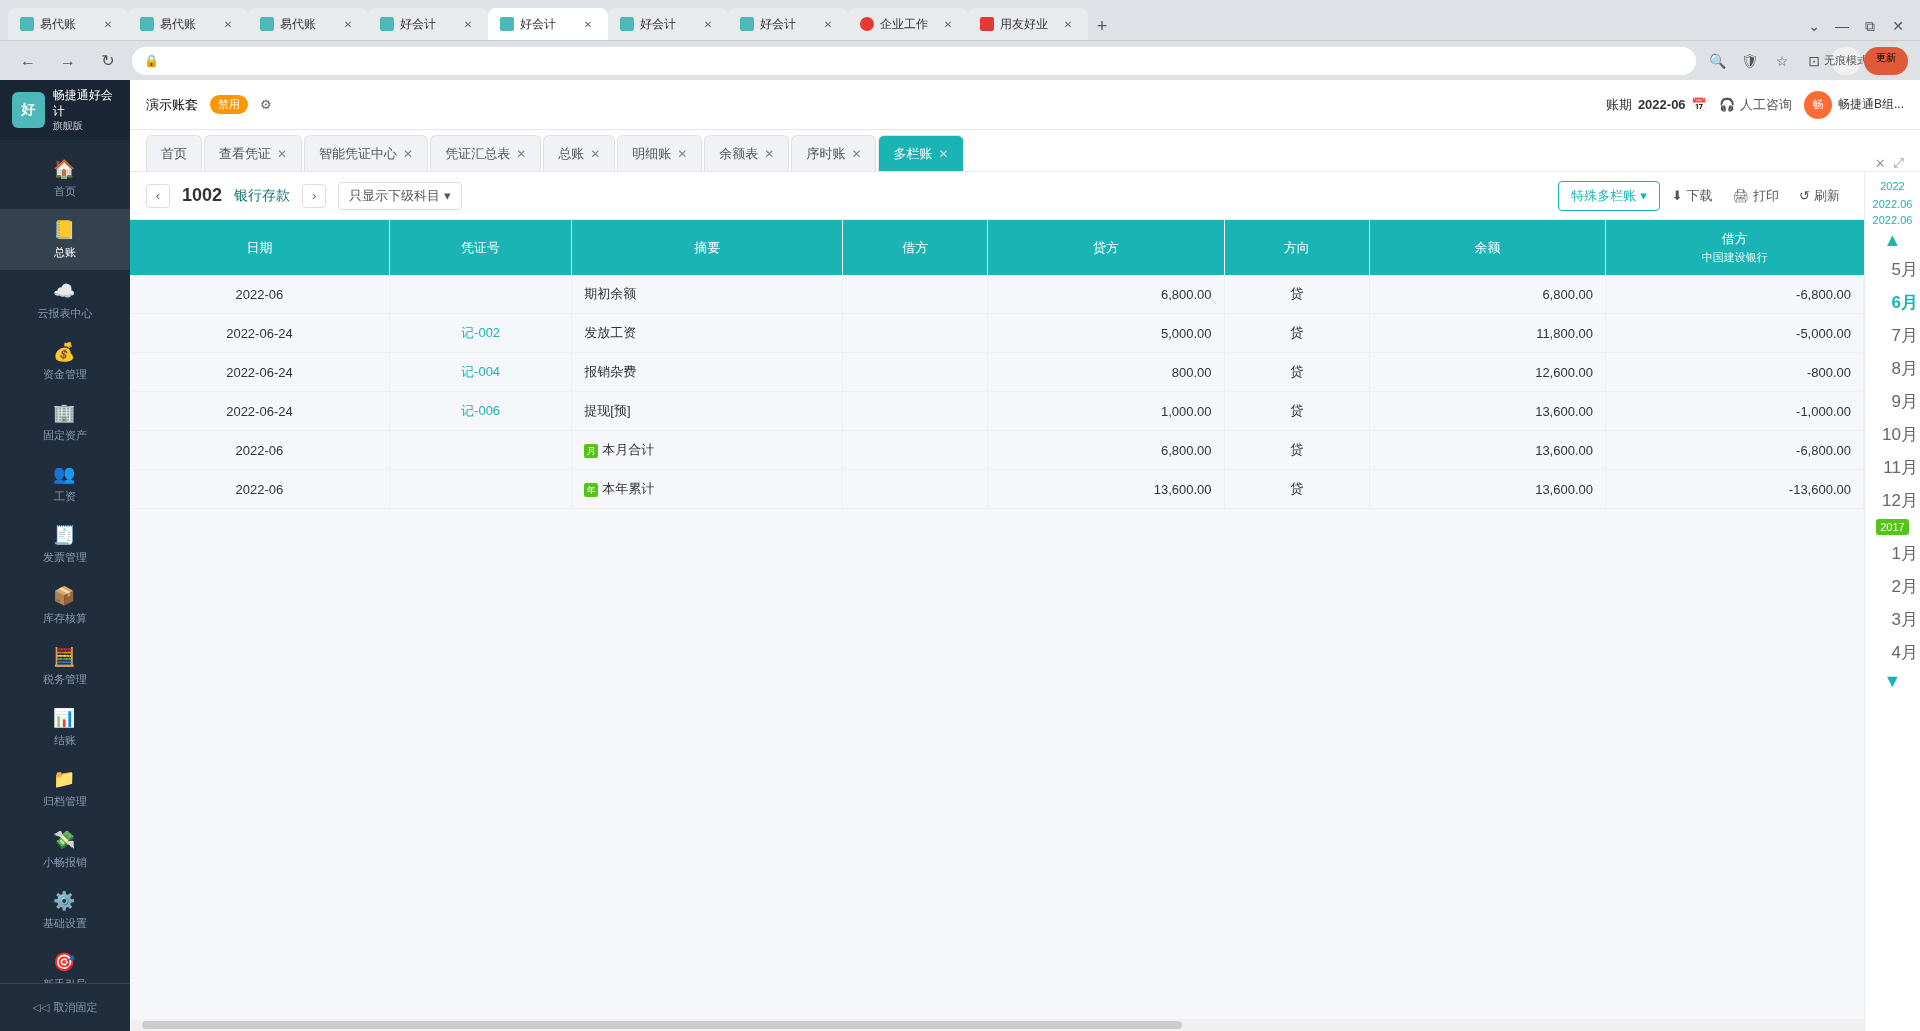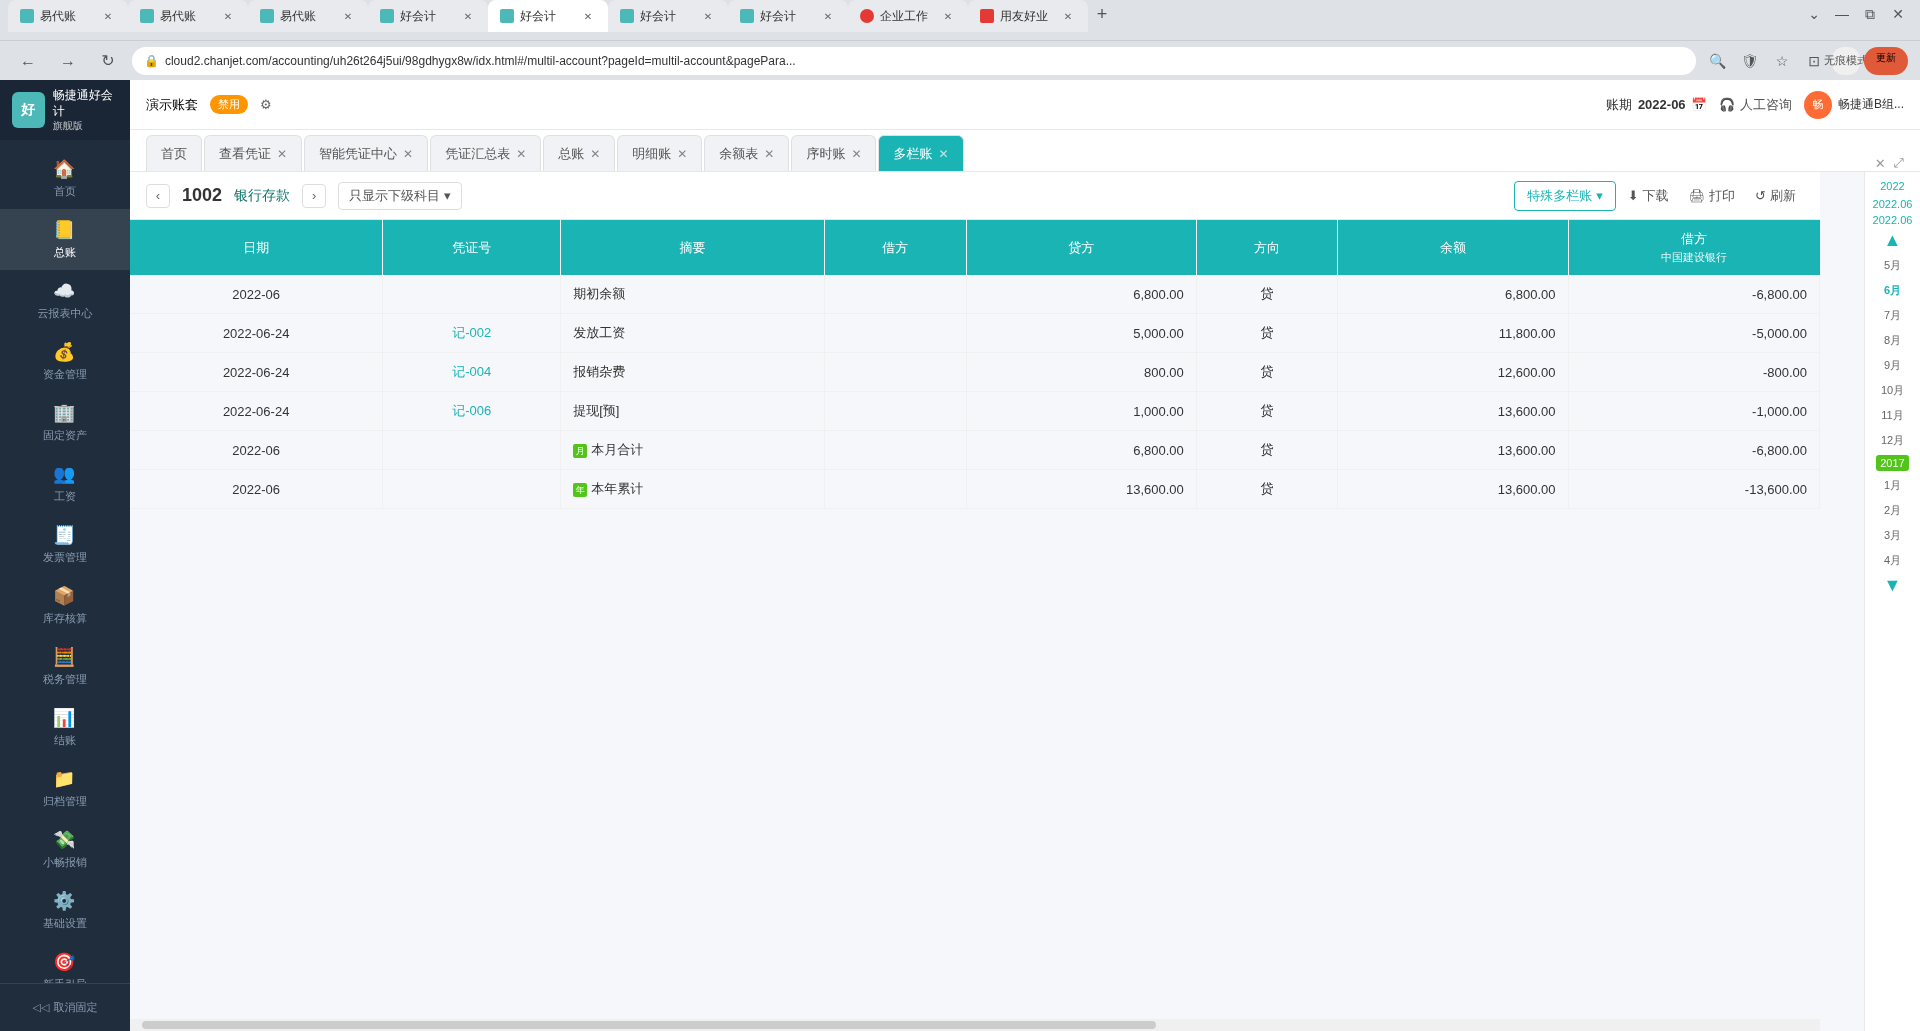--- a/index.html
+++ b/index.html
@@ -1,19 +1,19 @@
 <!DOCTYPE html>
 <html><head>
   <meta charset="utf-8">
   <style>
     * { margin: 0; padding: 0; box-sizing: border-box; }
     body { font-family: 'Microsoft YaHei', Arial, sans-serif; font-size: 13px; background: #f0f2f5; overflow: hidden; width: 1920px; height: 1031px; }
 
     
-    .browser-chrome { background: #dee1e6; height: 40px; display: flex; align-items: flex-start; padding: 0 8px; gap: 0; }
+    .browser-chrome { background: #dee1e6; height: 40px; display: flex; align-items: flex-end; padding: 0 8px; gap: 0; }
     .tab { display: flex; align-items: center; height: 32px; padding: 0 12px; background: #e8eaed; border-radius: 8px 8px 0 0; font-size: 12px; color: #333; gap: 6px; min-width: 120px; max-width: 160px; position: relative; cursor: pointer; }
     .tab.active { background: #fff; }
     .tab-favicon { width: 14px; height: 14px; border-radius: 2px; flex-shrink: 0; }
     .tab-label { flex: 1; overflow: hidden; text-overflow: ellipsis; white-space: nowrap; }
     .tab-close { width: 16px; height: 16px; display: flex; align-items: center; justify-content: center; border-radius: 50%; font-size: 10px; color: #666; cursor: pointer; }
     .tab-add { width: 28px; height: 28px; display: flex; align-items: center; justify-content: center; border-radius: 50%; font-size: 18px; color: #555; cursor: pointer; }
     .browser-btn { width: 28px; height: 28px; display: flex; align-items: center; justify-content: center; font-size: 14px; color: #555; cursor: pointer; }
 
     
     .address-row { background: #dee1e6; height: 40px; display: flex; align-items: center; padding: 0 12px; gap: 8px; border-top: 1px solid #ccc; }
@@ -78,22 +78,22 @@
     thead th { background: #1ab4b4; color: #fff; font-weight: normal; font-size: 13px; padding: 10px 12px; text-align: center; border-right: 1px solid rgba(255,255,255,0.2); position: sticky; top: 0; z-index: 1; }
     thead th:last-child { border-right: none; }
     tbody tr { border-bottom: 1px solid #f0f0f0; }
     tbody td { padding: 10px 12px; font-size: 13px; color: #333; text-align: center; border-right: 1px solid #f0f0f0; }
     tbody td.left { text-align: left; }
     tbody td.right { text-align: right; }
     .voucher-link { color: #1ab4b4; cursor: pointer; text-decoration: none; }
     .row-tag { display: inline-block; width: 14px; height: 14px; background: #52c41a; border-radius: 2px; color: #fff; font-size: 9px; text-align: center; line-height: 14px; margin-right: 4px; }
 
     
-    .timeline-panel { width: 56px; background: #fff; border-left: 1px solid #e8e8e8; display: flex; flex-direction: column; align-items: center; padding: 4px 0; overflow-y: auto; flex-shrink: 0; margin-left: 44px; }
-    .timeline-item { font-size: 11px; color: #666; padding: 5px 2px; cursor: pointer; text-align: center; width: 100%; }
+    .timeline-panel { width: 56px; background: #fff; border-left: 1px solid #e8e8e8; display: flex; flex-direction: column; align-items: center; padding: 4px 0; overflow-y: auto; flex-shrink: 0; }
+    .timeline-item { font-size: 17px; color: #666; padding: 5px 2px; cursor: pointer; text-align: right; width: 100%; }
     .timeline-item.active { color: #1ab4b4; font-weight: bold; }
     .timeline-year { font-size: 11px; background: #52c41a; color: #fff; padding: 2px 4px; border-radius: 3px; margin: 2px 0; text-align: center; }
     .timeline-arrow { color: #1ab4b4; font-size: 16px; cursor: pointer; padding: 2px; }
 
     
     .bottom-scroll { height: 12px; background: #f0f0f0; display: flex; align-items: center; }
 
     
     .th-sub { display: block; font-size: 11px; opacity: 0.9; margin-top: 2px; }
   </style>
@@ -153,21 +153,20 @@
   <div class="browser-btn">⧉</div>
   <div class="browser-btn">✕</div>
 </div>
 
 <div class="address-row">
   <div class="nav-btn">←</div>
   <div class="nav-btn">→</div>
   <div class="nav-btn">↻</div>
   <div class="address-bar">
     <span style="margin-right:6px;color:#555;">🔒</span>
-    <span>cloud2.chanjet.com/accounting/uh26t264j5ui/98gdhygx8w/idx.html#/multil-account?pageId=multil-account&amp;pagePara...</span>
   </div>
   <div class="address-icons">
     <div class="addr-icon">🔍</div>
     <div class="addr-icon">🛡</div>
     <div class="addr-icon">☆</div>
     <div class="addr-icon">⊡</div>
     <div class="addr-icon" style="font-size:11px;background:#f0f0f0;border-radius:12px;padding:2px 8px;white-space:nowrap;">无痕模式</div>
     <div class="update-btn">更新</div>
   </div>
 </div>

